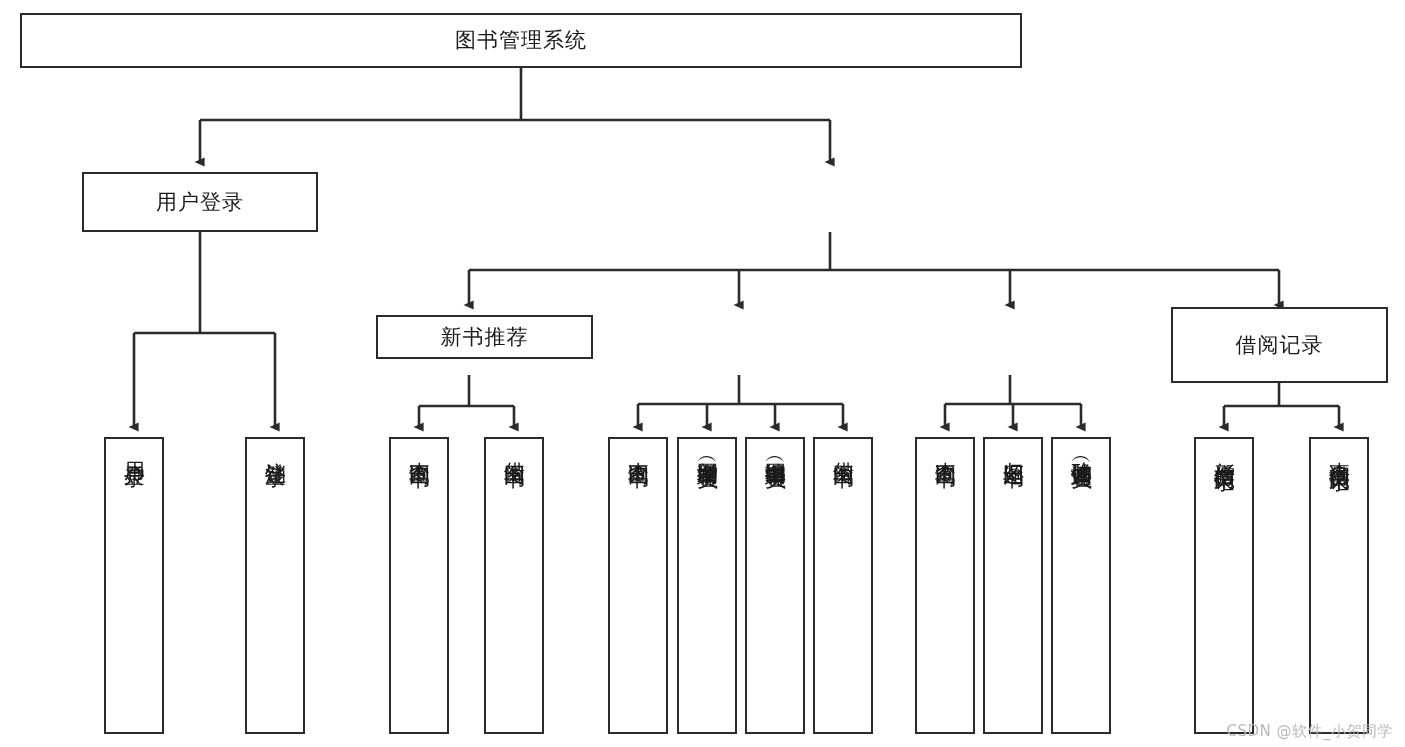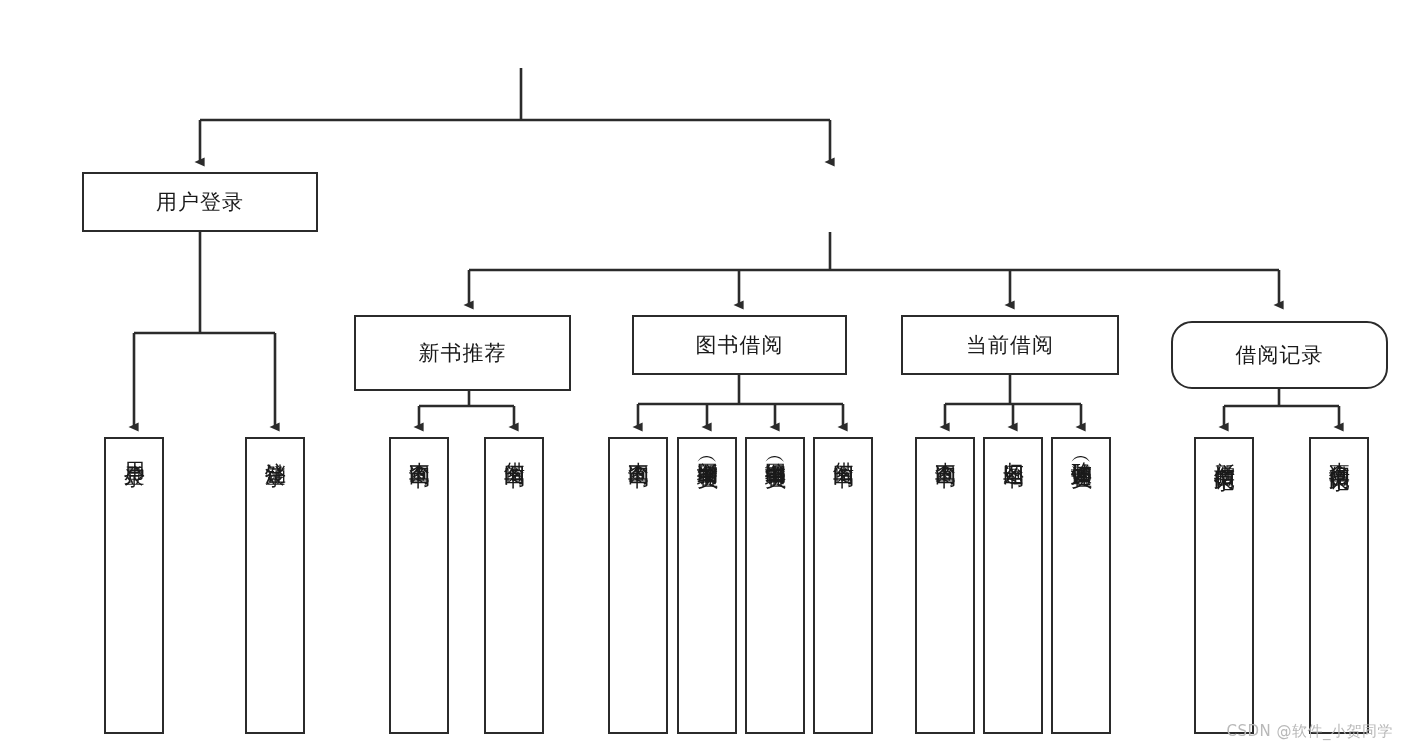--- a/index.html
+++ b/index.html
@@ -119,39 +119,36 @@
       <path d="M1013,404 L1013,427" marker-end="url(#arrow)"></path>
       <path d="M1081,404 L1081,427" marker-end="url(#arrow)"></path>
 
       <path d="M1279,375 L1279,406"></path>
       <path d="M1224,406 L1339,406"></path>
       <path d="M1224,406 L1224,427" marker-end="url(#arrow)"></path>
       <path d="M1339,406 L1339,427" marker-end="url(#arrow)"></path>
     </g>
   </svg>
 
+  <div class="node horizontal" style="left:20px; top:13px; width:1002px; height:55px;">
+    <span class="label">图书管理系统</span>
+  </div>
 
   <div class="node horizontal" style="left:82px; top:172px; width:236px; height:60px;">
     <span class="label">用户登录</span>
   </div>
 
 
-  <div class="node horizontal" style="left:354px; top:315px; width:217px; height:76px;">
+  <div class="node horizontal" style="left:376px; top:315px; width:217px; height:44px;">
     <span class="label">新书推荐</span>
   </div>
 
-  <div class="node horizontal" style="left:632px; top:315px; width:215px; height:60px;">
-    <span class="label">图书借阅</span>
-  </div>
-
-  <div class="node horizontal" style="left:901px; top:315px; width:218px; height:60px;">
-    <span class="label">当前借阅</span>
-  </div>
-
-  <div class="node horizontal" style="left:1171px; top:321px; width:217px; height:68px;border-radius:21px;">
+
+
+  <div class="node horizontal" style="left:1171px; top:307px; width:217px; height:76px;">
     <span class="label">借阅记录</span>
   </div>
 
   <div class="node vertical" style="left:104px; top:437px; width:60px; height:297px;">
     <span class="label">用户登录</span>
   </div>
 
   <div class="node vertical" style="left:245px; top:437px; width:60px; height:297px;">
     <span class="label">注销登录</span>
   </div>

